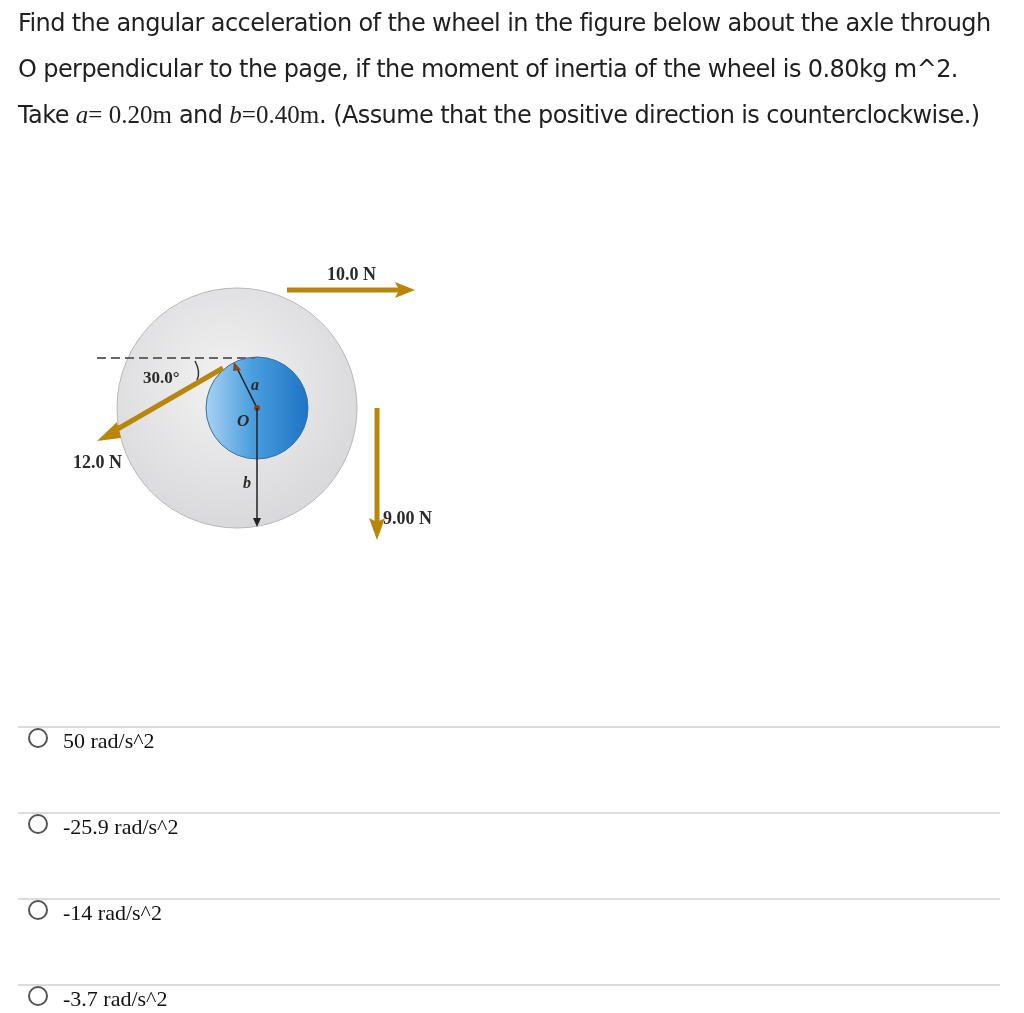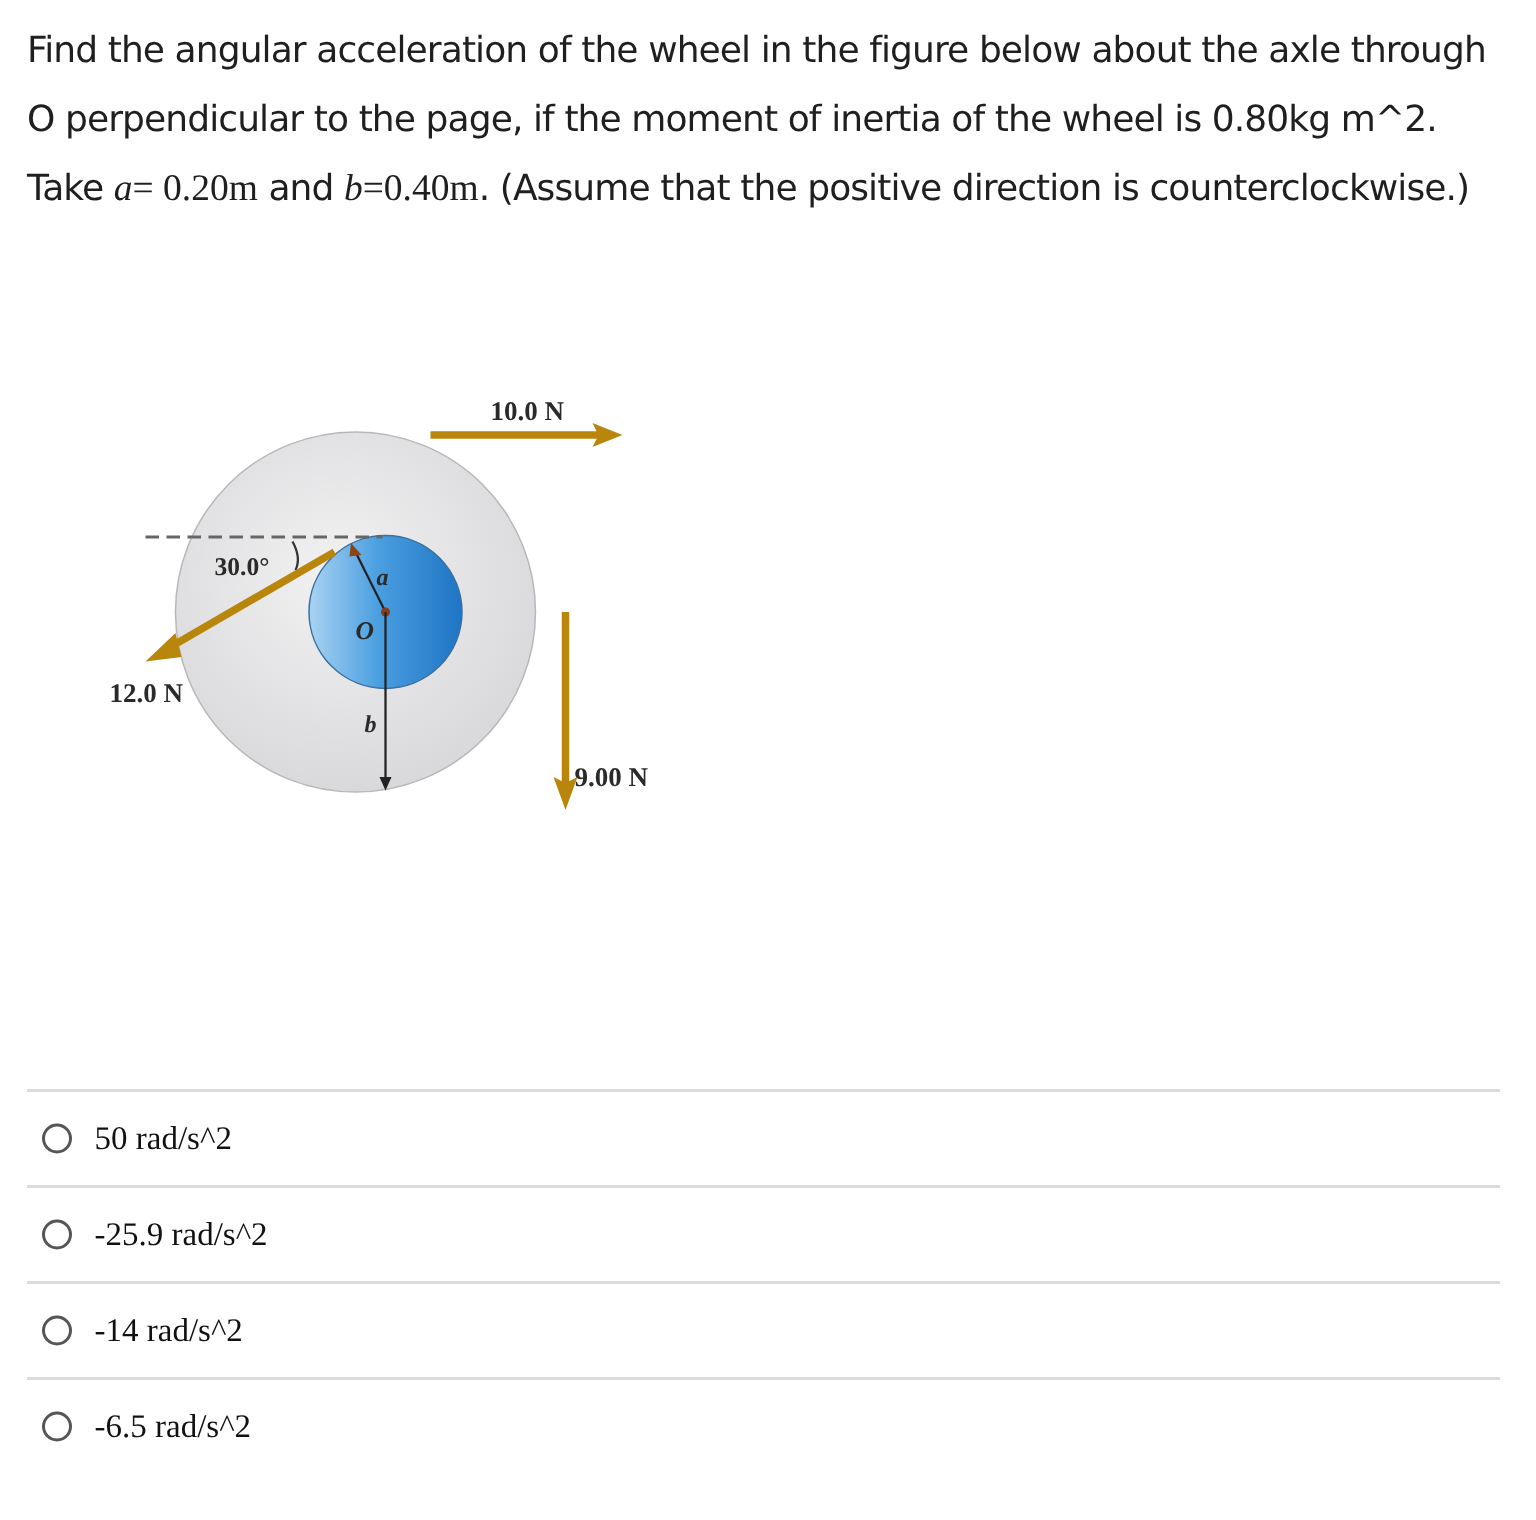--- a/index.html
+++ b/index.html
@@ -1,29 +1,29 @@
 <!DOCTYPE html>
 <html><head>
 <meta charset="utf-8">
 <style>
   html, body { margin: 0; padding: 0; background: #ffffff; }
   body { width: 1024px; height: 1013px; position: relative; overflow: hidden; }
   .question {
-    position: absolute; left: 18px; top: 10px; width: 990px;
+    position: absolute; left: 18px; top: 0; width: 990px;
     font-family: "DejaVu Sans", sans-serif; font-size: 24px; line-height: 46px;
     color: #1f1f1f; letter-spacing: -0.6px;
   }
   .question .serif { font-family: "Liberation Serif", serif; font-size: 25px; letter-spacing: 0; }
   .question .ital { font-style: italic; }
   .figure { position: absolute; left: 25px; top: 250px; width: 400px; height: 300px; margin-left: 40px; }
   .figure svg { display: block; }
   .flabel { font-family: "Liberation Serif", serif; font-weight: bold; fill: #2a2a2a; }
   .answers { position: absolute; left: 18px; top: 726px; width: 982px; }
   .divider { height: 2px; background: #dcdcdc; }
-  .option { height: 62px; display: flex; align-items: center; padding-left: 10px; }
+  .option { height: 84px; display: flex; align-items: flex-start; padding-left: 10px; }
   .radio {
     width: 20px; height: 20px; border: 2px solid #555; border-radius: 50%;
     box-sizing: border-box; margin-right: 15px; background: #fff; cursor: pointer;
   }
   .opt-label { font-family: "Liberation Serif", serif; font-size: 22px; color: #111; }
 </style>
 </head>
 <body>
 
 <div class="question">
@@ -90,15 +90,15 @@
     <span class="opt-label">-25.9 rad/s^2</span>
   </div>
   <div class="divider"></div>
   <div class="option">
     <span class="radio"></span>
     <span class="opt-label">-14 rad/s^2</span>
   </div>
   <div class="divider"></div>
   <div class="option">
     <span class="radio"></span>
-    <span class="opt-label">-6.5 rad/s^2</span>
+    <span class="opt-label">-3.7 rad/s^2</span>
   </div>
 </div>
 
 </body></html>

